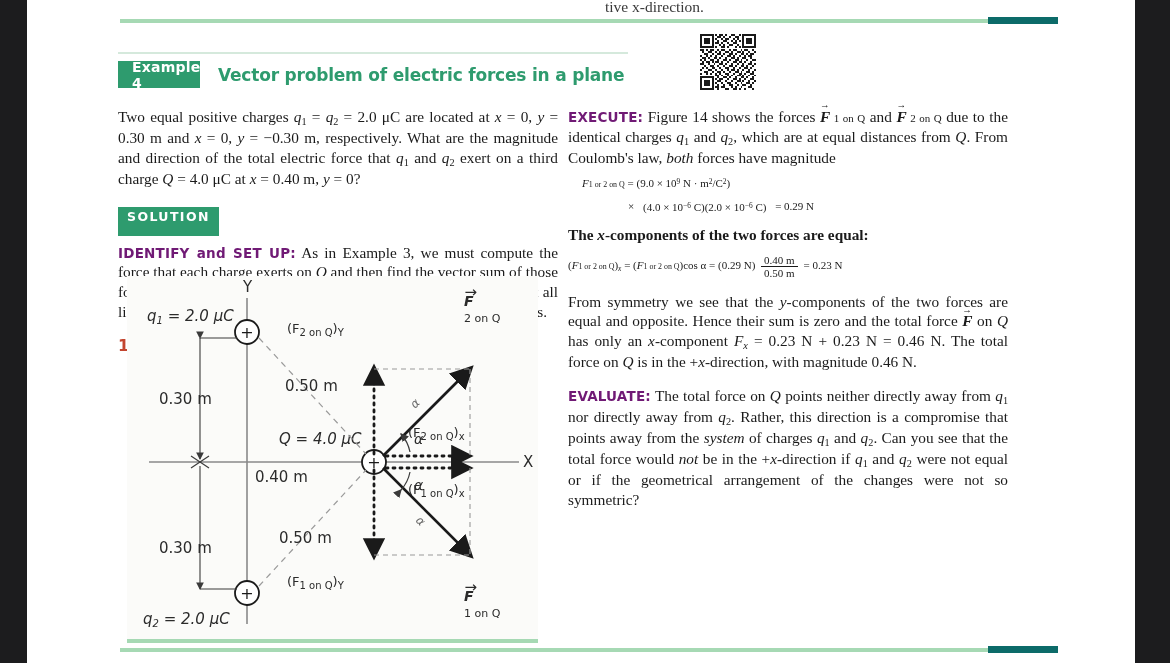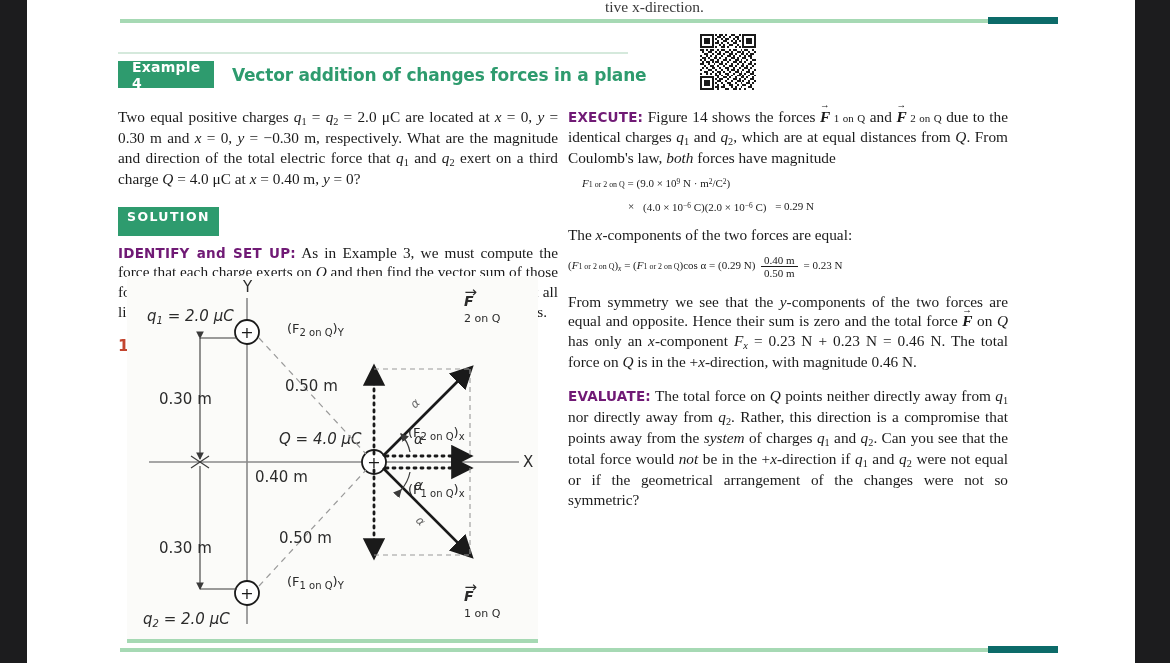--- a/index.html
+++ b/index.html
@@ -80,21 +80,21 @@
   .ex-badge {
     background: #2e9b6e;
     color: #ffffff;
     font-family: "DejaVu Sans", sans-serif;
     font-weight: bold;
     font-size: 14px;
     letter-spacing: 0.2px;
     padding: 0 14px;
     display: flex;
     align-items: center;
-    width: 96px;
+    width: 82px;
     box-sizing: border-box;
   }
   .ex-title {
     color: #2e9b6e;
     font-family: "DejaVu Sans", sans-serif;
     font-weight: bold;
     font-size: 17px;
     letter-spacing: -0.2px;
     display: flex;
     align-items: center;
@@ -450,21 +450,21 @@
             <rect x="23" y="28" width="1" height="1"></rect>
             <rect x="27" y="28" width="1" height="1"></rect>
         </g>
       </svg>
     </div>
 
     <div class="ex-underline"></div>
 
     <div class="ex-header">
       <div class="ex-badge">Example 4</div>
-      <div class="ex-title">Vector addition of changes forces in a plane</div>
+      <div class="ex-title">Vector problem of electric forces in a plane</div>
     </div>
 
     <div class="col col-left">
 
       <p class="para">Two equal positive charges <i>q</i><sub>1</sub> = <i>q</i><sub>2</sub> = 2.0 μC are located at <i>x</i> = 0, <i>y</i> = 0.30 m and <i>x</i> = 0, <i>y</i> = −0.30 m, respectively. What are the magnitude and direction of the total electric force that <i>q</i><sub>1</sub> and <i>q</i><sub>2</sub> exert on a third charge <i>Q</i> = 4.0 μC at <i>x</i> = 0.40 m, <i>y</i> = 0?</p>
 
       <div>
         <span class="solution-badge">SOLUTION</span>
       </div>
 
@@ -480,21 +480,21 @@
       <div class="eq eq-indent"><i>F</i><span class="sm">1 or 2 on </span><i class="sm">Q</i> = (9.0 × 10<sup>9</sup> N · m<sup>2</sup>/C<sup>2</sup>)</div>
 
       <div class="eq" style="padding-left:60px;">
         <span>×</span>
         <span class="frac">
           <span class="num">(4.0 × 10<sup>−6</sup> C)(2.0 × 10<sup>−6</sup> C)</span>
         </span>
         <span>= 0.29 N</span>
       </div>
 
-      <p class="para" style="margin-top:12px;">The <i>x</i>-components of the two forces are equal:</p>
+      <p class="para" style="margin-top:12px;font-weight:bold;">The <i>x</i>-components of the two forces are equal:</p>
 
       <div class="eq">
         <span>(<i>F</i><span class="sm">1 or 2 on </span><i class="sm">Q</i>)<sub><i>x</i></sub> = (<i>F</i><span class="sm">1 or 2 on </span><i class="sm">Q</i>)cos α = (0.29 N)</span>
         <span class="frac">
           <span class="num">0.40 m</span>
           <span class="den">0.50 m</span>
         </span>
         <span>= 0.23 N</span>
       </div>
 

